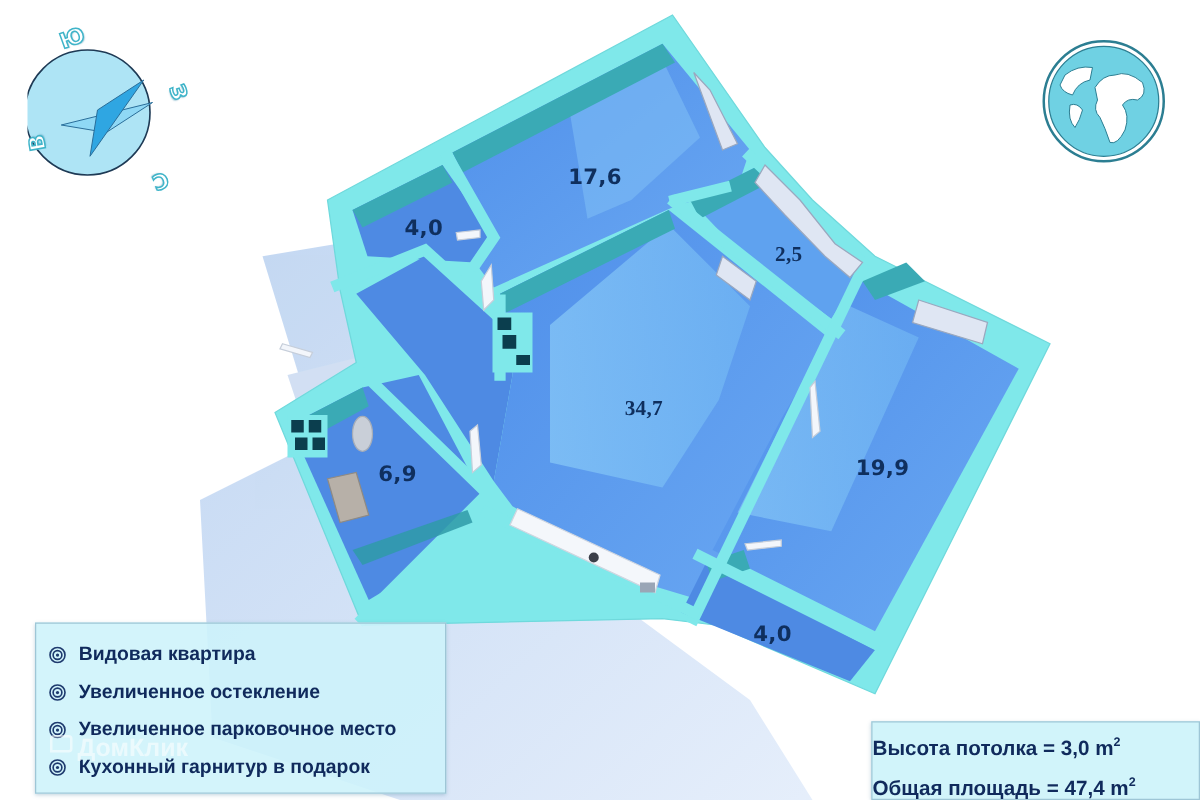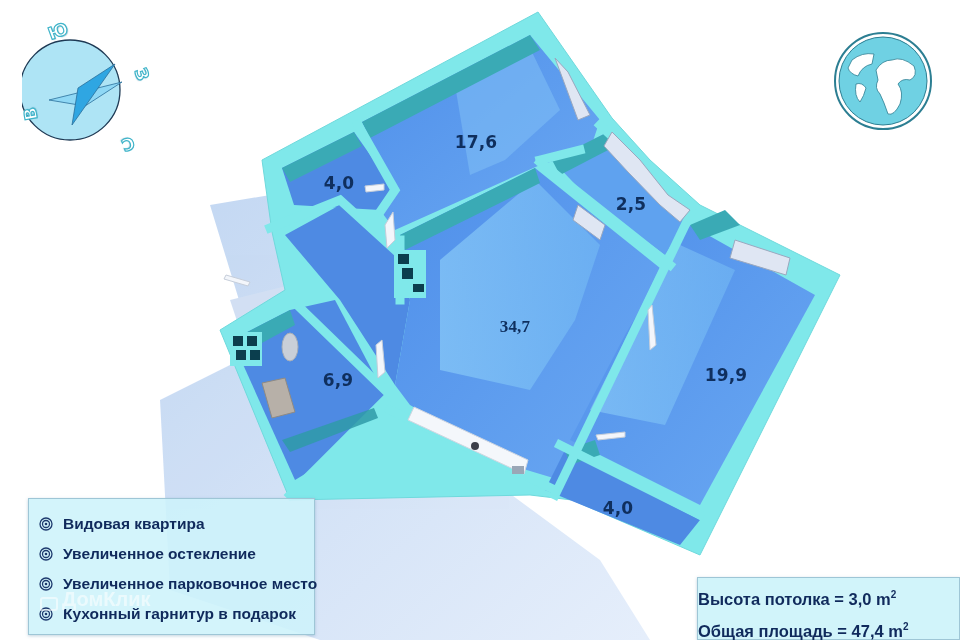--- a/index.html
+++ b/index.html
@@ -27,21 +27,21 @@
     font-size: 17px;
     color: #ffffff;
     -webkit-text-stroke: 1.2px #3fb4c9;
     text-shadow: 1px 1px 1px rgba(60,140,170,0.4);
   }
   .globe { position: absolute; left: 832px; top: 30px; width: 102px; height: 102px; }
 
   .features-panel {
     position: absolute;
     left: 28px; top: 498px;
-    width: 287px; height: 137px;
+    width: 329px; height: 137px;
     background: rgba(205, 243, 250, 0.88);
     border: 1px solid #9ec6d6;
     box-shadow: 0 1px 3px rgba(80,130,160,0.35);
     padding: 10px 0 0 10px;
   }
   .feature-item {
     display: flex; align-items: center;
     height: 30px;
     font-family: "Liberation Sans", sans-serif;
     font-weight: bold;
@@ -50,21 +50,21 @@
     white-space: nowrap;
   }
   .feature-item .bullet { width: 14px; height: 14px; margin-right: 10px; flex: 0 0 14px; }
 
   .watermark {
     position: absolute; left: 40px; top: 588px;
     font-family: "Liberation Sans", sans-serif;
     font-weight: bold;
     font-size: 20px;
     color: rgba(255,255,255,0.55);
-    display: flex; align-items: flex-end; gap: 4px;
+    display: flex; align-items: flex-start; gap: 4px;
     pointer-events: none;
   }
   .watermark .wm-icon {
     width: 18px; height: 14px;
     border: 2px solid rgba(255,255,255,0.55);
     border-radius: 3px 3px 3px 0;
   }
 
   .info-box {
     position: absolute;
@@ -200,24 +200,24 @@
 
   <g>
     <polygon points="414,407 528,460 524,474 408,420" fill="#f4f7fb" stroke="#cfd6e0"></polygon>
     <circle cx="475" cy="446" r="4" fill="#3b3f49"></circle>
     <rect x="512" y="466" width="12" height="8" fill="#9aa6b6"></rect>
   </g>
 </svg>
 
 <div class="room-label" style="left:339px; top:183px;">4,0</div>
 <div class="room-label" style="left:476px; top:142px;">17,6</div>
-<div class="room-label" style="left:631px; top:204px;">2,5</div>
+<div class="room-label" style="left:631px; top:204px;font-family:Liberation Serif, serif;">2,5</div>
 <div class="room-label" style="left:515px; top:327px;font-family:Liberation Serif, serif;">34,7</div>
-<div class="room-label" style="left:318px; top:380px;margin-left:20px;">6,9</div>
-<div class="room-label" style="left:706px; top:375px;margin-left:20px;">19,9</div>
+<div class="room-label" style="left:318px; top:380px;">6,9</div>
+<div class="room-label" style="left:706px; top:375px;">19,9</div>
 <div class="room-label" style="left:618px; top:508px;">4,0</div>
 
 <div class="compass">
   <svg width="120" height="130" viewBox="0 0 120 130" style="position:absolute;left:0;top:0;">
     <circle cx="48" cy="70" r="50" fill="#aee4f5" stroke="#1e3a55" stroke-width="1.3"></circle>
     <polygon points="27,80 100,62 63,86" fill="#8fd8f5" stroke="#2a6e9a" stroke-width="0.8"></polygon>
     <polygon points="100,62 63,86 57,123" fill="#2fa6e2" stroke="#2a6e9a" stroke-width="0.8" transform="translate(-7,-18)"></polygon>
   </svg>
   <span class="letter" style="left:26px; top:1px; transform:rotate(-20deg);">Ю</span>
   <span class="letter" style="left:114px; top:44px; transform:rotate(70deg);">З</span>

